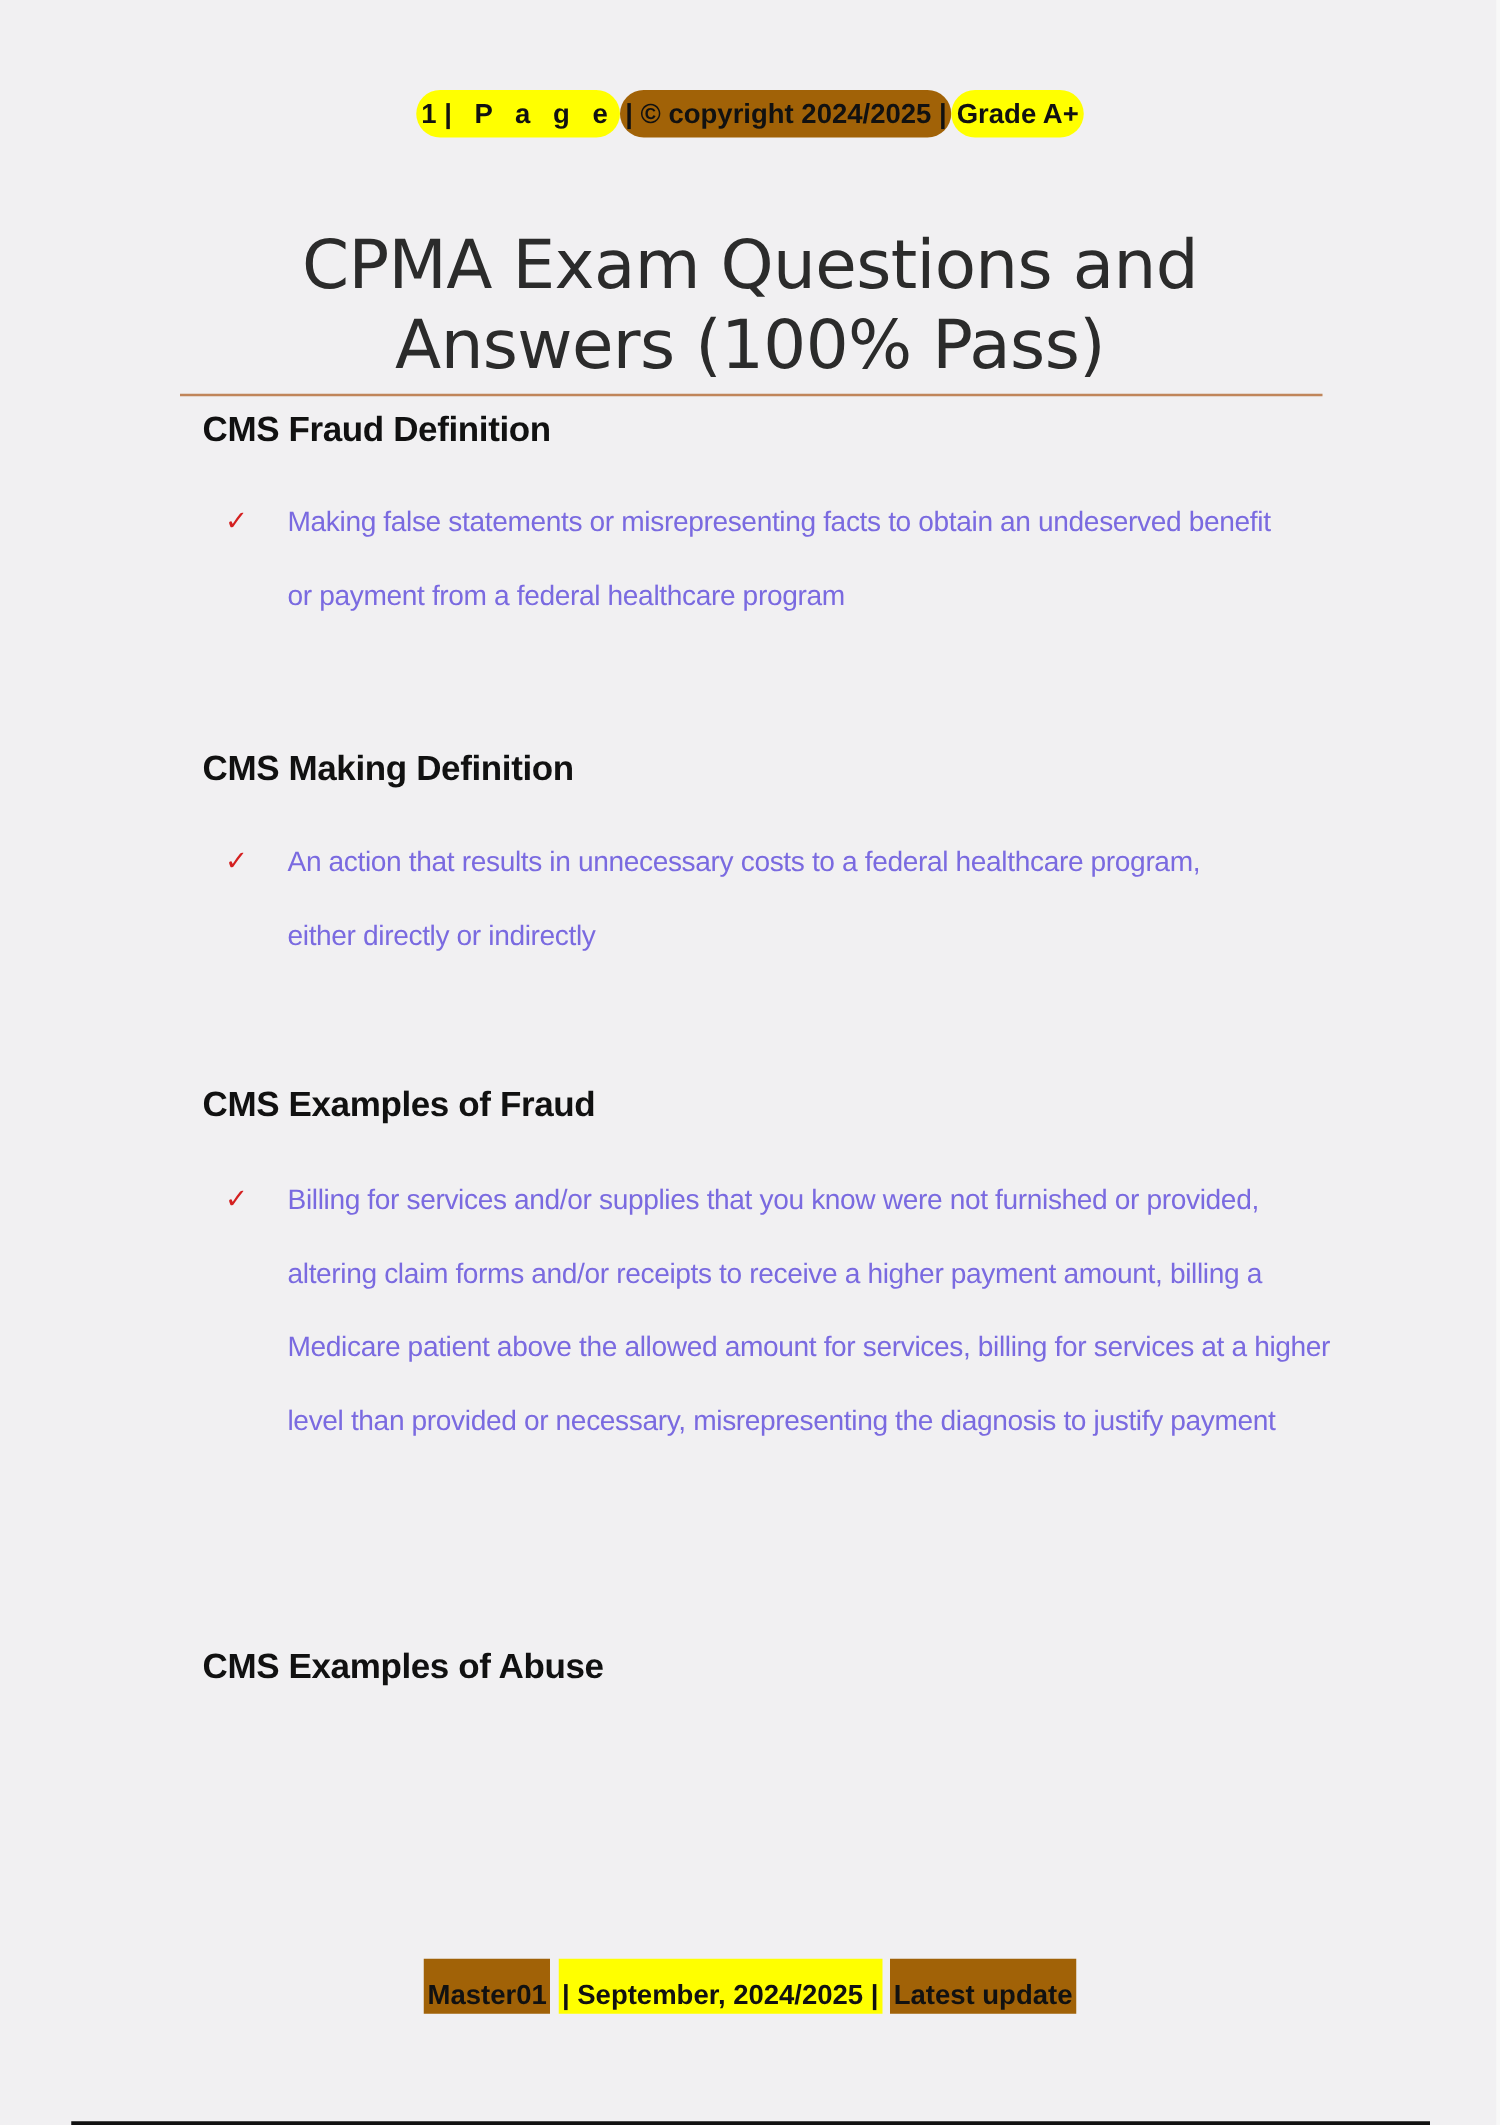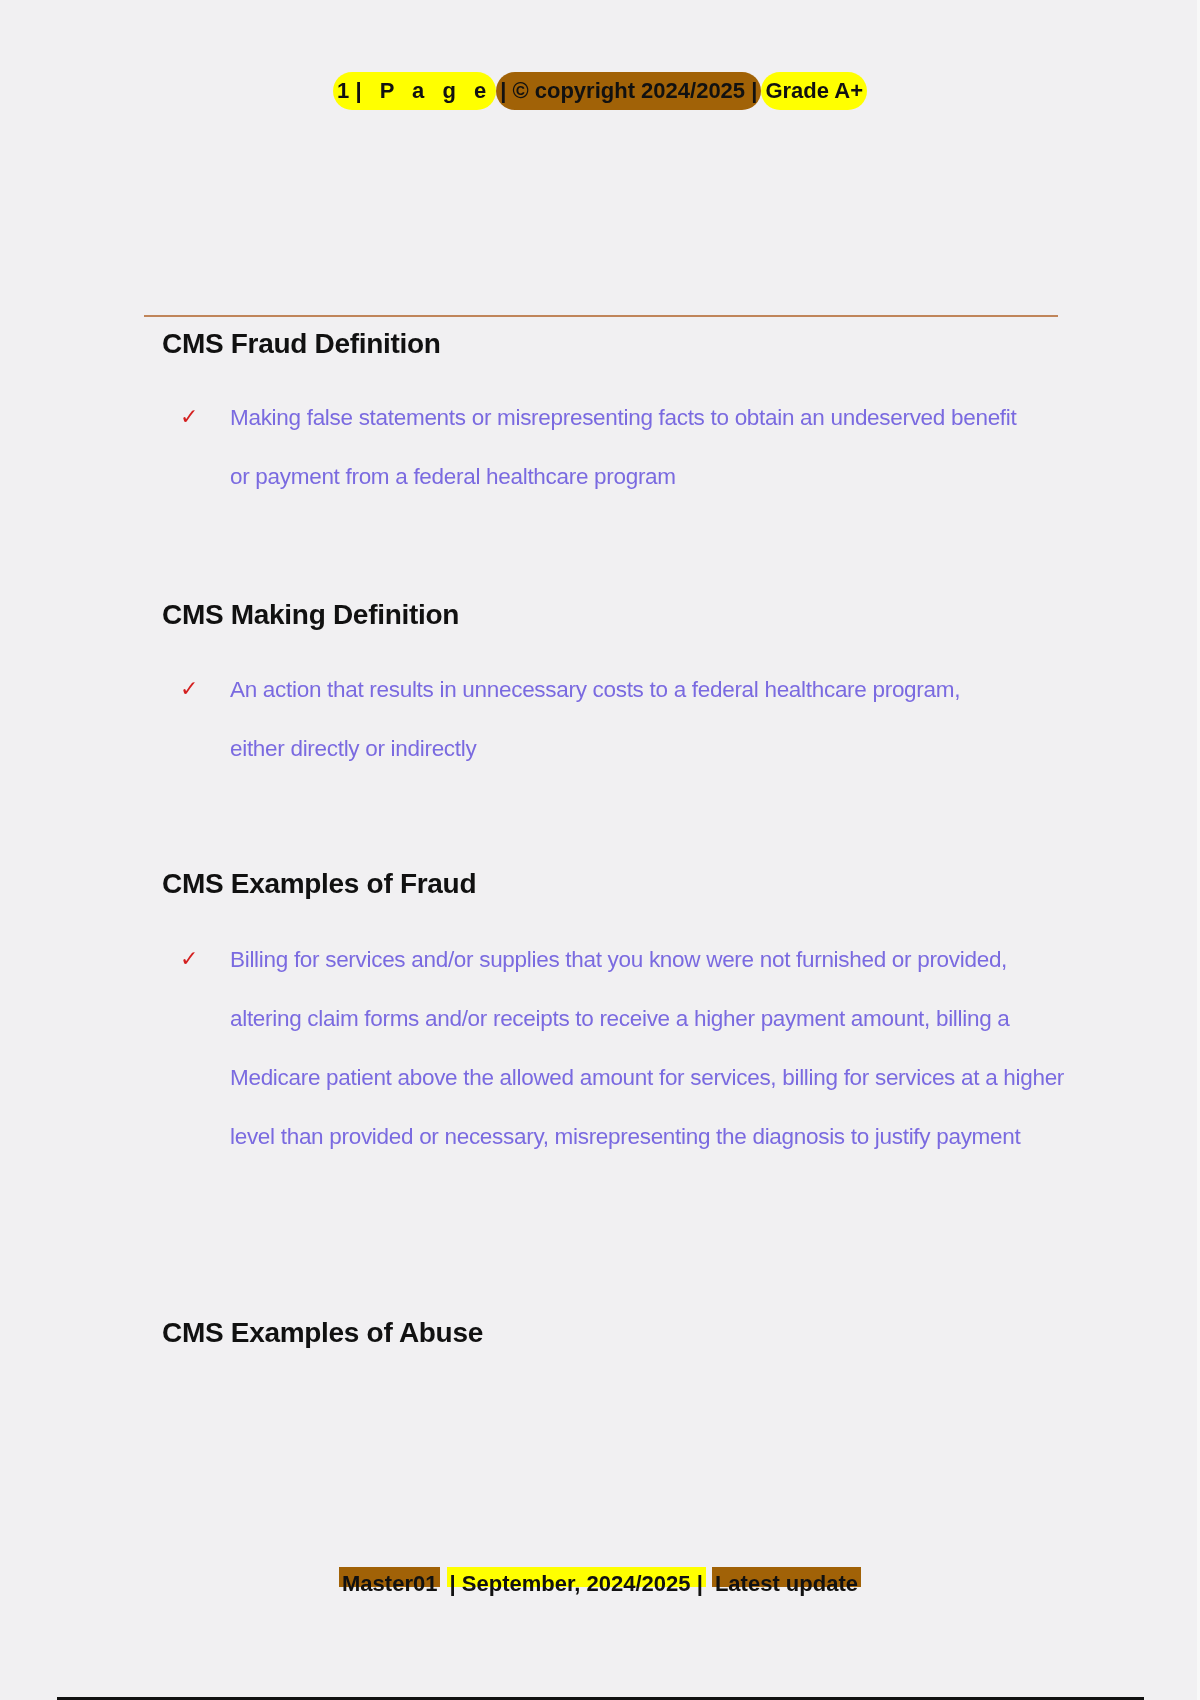--- a/index.html
+++ b/index.html
@@ -100,21 +100,21 @@
       top: 1567px;
       left: 0;
       width: 1200px;
       text-align: center;
       font-weight: bold;
       font-size: 22px;
       color: #111;
     }
     .footer-line span.seg {
       display: inline-block;
-      padding: 0 3px;
+      padding: 12px 3px;
       height: 20px;
       line-height: 34px;
       vertical-align: top;
     }
     .bottom-rule {
       position: absolute;
       top: 1697px;
       left: 57px;
       width: 1087px;
       height: 3px;
@@ -124,20 +124,22 @@
 </head>
 <body>
 
 <div class="right-edge"></div>
 
 <div class="header-line">
   <span class="seg hl-yellow"><span>1</span> <span class="page-spaced">| P a g e</span></span><span class="seg hl-cyan">| © copyright 2024/2025 |</span><span class="seg hl-yellow">Grade A+</span>
 </div>
 
 <div class="title">
+  <div>CPMA Exam Questions and</div>
+  <div>Answers (100% Pass)</div>
 </div>
 <div class="title-rule"></div>
 
 <div class="section-heading" style="top:328px;">CMS Fraud Definition</div>
 <div class="answer" style="top:400px;">
   <span class="check">✓</span>
   <div class="answer-text" style="width:800px;">Making false statements or misrepresenting facts to obtain an undeserved benefit or payment from a federal healthcare program</div>
 </div>
 
 <div class="section-heading" style="top:599px;">CMS Making Definition</div>

